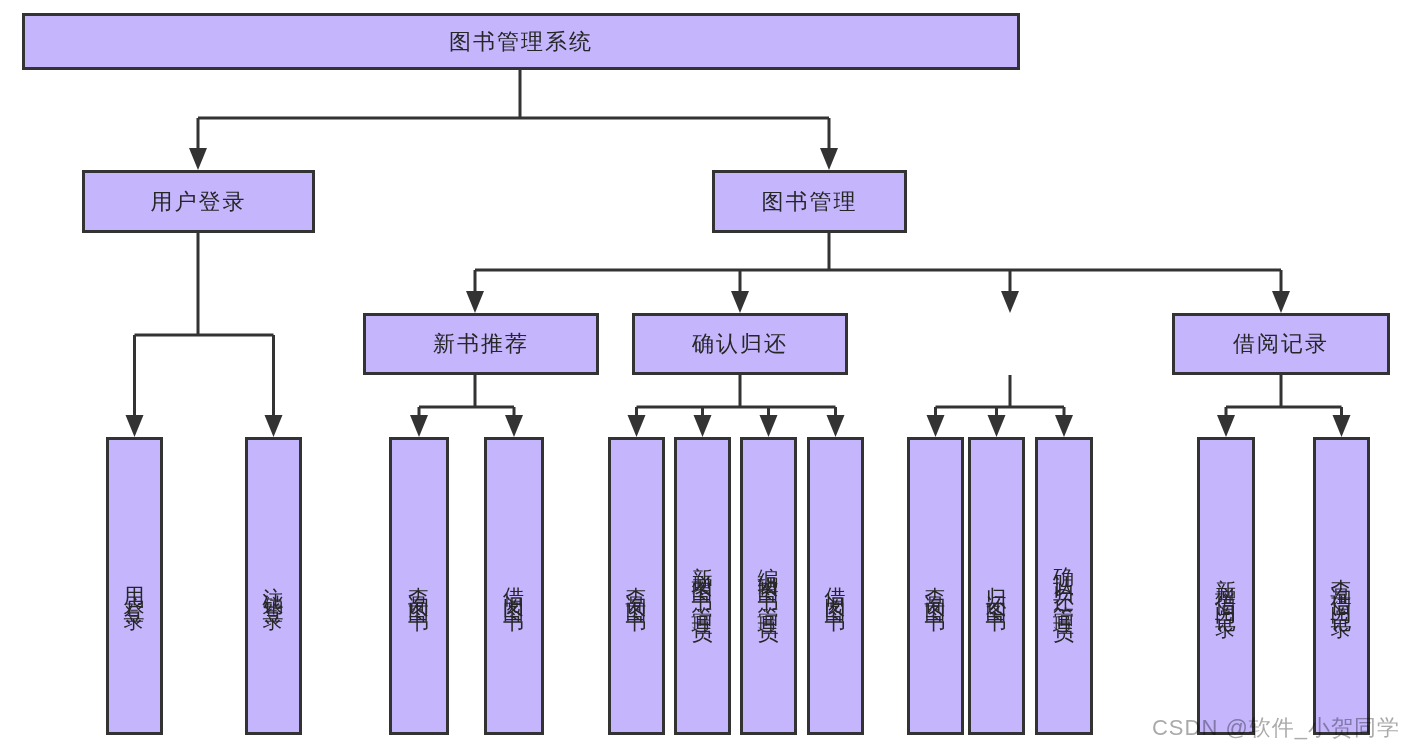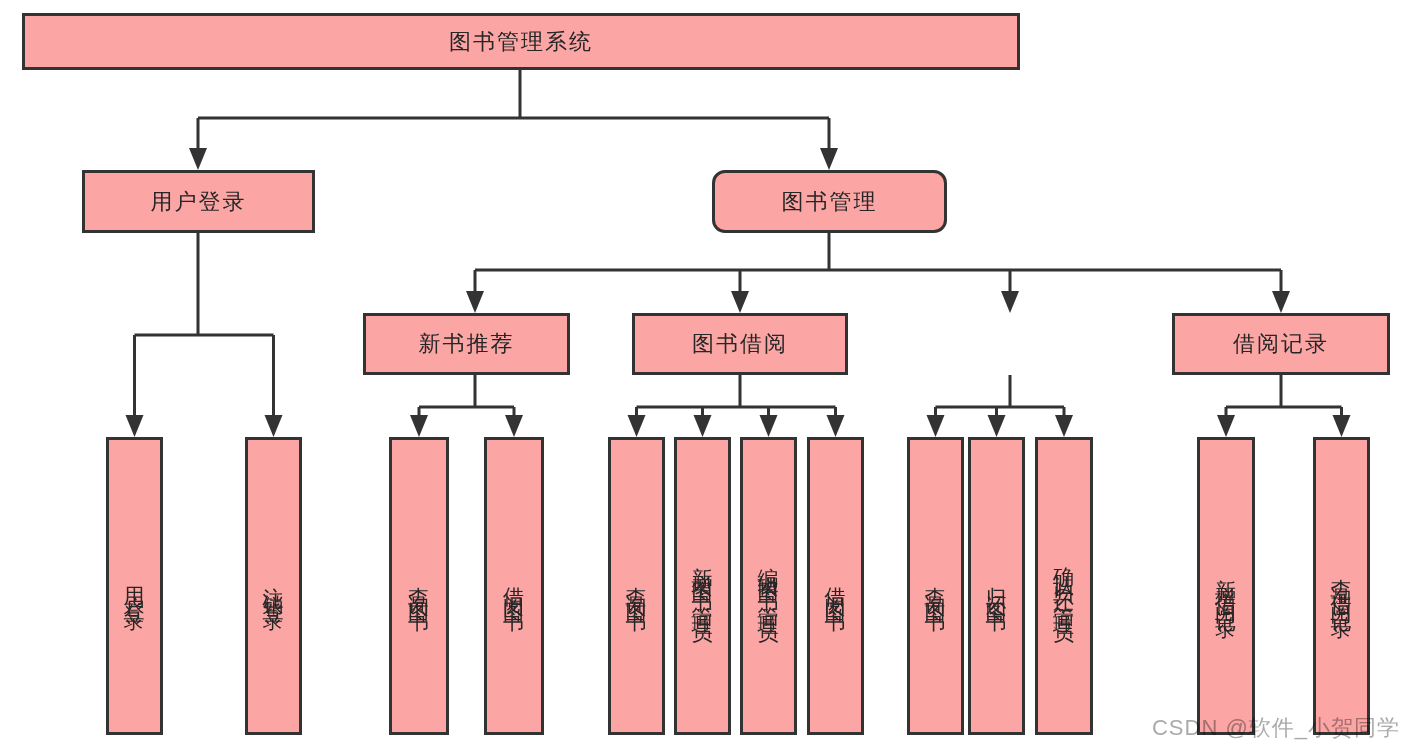--- a/index.html
+++ b/index.html
@@ -20,21 +20,21 @@
   }
   #connectors {
     position: absolute;
     left: 0; top: 0;
     width: 1405px; height: 747px;
     color: var(--line);
     z-index: 1;
   }
   .node {
     position: absolute;
-    background: #fca5a5;
+    background: #c4b5fd;
     border: 3px solid var(--line);
     display: flex;
     align-items: center;
     justify-content: center;
     color: var(--text);
     z-index: 2;
   }
   .node-h span {
     font-size: 22px;
     letter-spacing: 2px;
@@ -106,29 +106,29 @@
     </g>
   </svg>
 
   <div class="node node-h" style="left:22px; top:13px; width:998px; height:57px;">
     <span>图书管理系统</span>
   </div>
 
   <div class="node node-h" style="left:82px; top:170px; width:233px; height:63px;">
     <span>用户登录</span>
   </div>
-  <div class="node node-h" style="left:712px; top:170px; width:235px; height:63px;border-radius:13px;">
+  <div class="node node-h" style="left:712px; top:170px; width:195px; height:63px;">
     <span>图书管理</span>
   </div>
 
-  <div class="node node-h" style="left:363px; top:313px; width:207px; height:62px;">
+  <div class="node node-h" style="left:363px; top:313px; width:236px; height:62px;">
     <span>新书推荐</span>
   </div>
   <div class="node node-h" style="left:632px; top:313px; width:216px; height:62px;">
-    <span>图书借阅</span>
+    <span>确认归还</span>
   </div>
   <div class="node node-h" style="left:1172px; top:313px; width:218px; height:62px;">
     <span>借阅记录</span>
   </div>
 
   <div class="node node-v" style="left:106px; width:57px;">
     <span>用户登录</span>
   </div>
   <div class="node node-v" style="left:245px; width:57px;">
     <span>注销登录</span>

